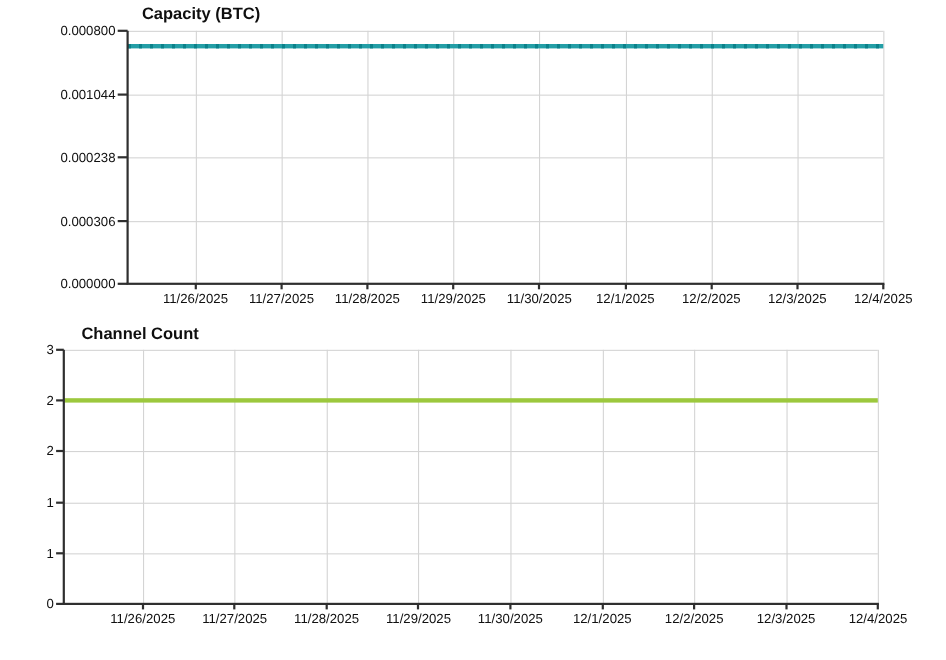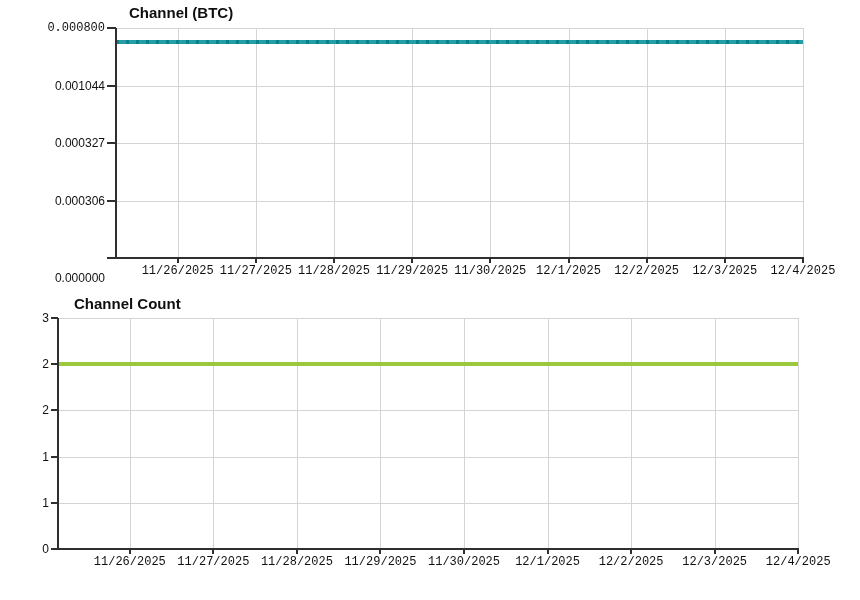--- a/index.html
+++ b/index.html
@@ -15,57 +15,57 @@
   #title-1{left:74px;top:296px;}
   .plot-layer{position:absolute;}
   .gridline-h{position:absolute;height:1px;background:#d4d4d4;}
   .gridline-v{position:absolute;width:1px;background:#d4d4d4;}
   .axis{position:absolute;background:#2f2f2f;}
   .tick{position:absolute;background:#2f2f2f;}
   .tick-label{
     position:absolute;font-size:12px;color:#101010;line-height:16px;white-space:nowrap;
   }
   .y-label{text-align:right;}
-  .x-label{text-align:center;font-family:Liberation Mono, monospace;}
+  .x-label{text-align:center;}
   .series-line{position:absolute;height:4px;}
 </style>
 </head>
 <body>
 
 <div id="page">
-  <div id="title-0" class="chart-title">Channel (BTC)</div>
+  <div id="title-0" class="chart-title">Capacity (BTC)</div>
   <div id="title-1" class="chart-title">Channel Count</div>
   <div id="layer-0" class="plot-layer"></div>
   <div id="layer-1" class="plot-layer"></div>
 <div class="gridline-h" style="left: 116px; top: 28px; width: 687px;"></div>
     <div class="gridline-h" style="left: 116px; top: 85.5px; width: 687px;"></div>
     <div class="gridline-h" style="left: 116px; top: 143px; width: 687px;"></div>
     <div class="gridline-h" style="left: 116px; top: 200.5px; width: 687px;"></div>
     <div class="gridline-v" style="left: 177.7px; top: 28px; height: 230px;"></div>
     <div class="gridline-v" style="left: 255.86px; top: 28px; height: 230px;"></div>
     <div class="gridline-v" style="left: 334.02px; top: 28px; height: 230px;"></div>
     <div class="gridline-v" style="left: 412.18px; top: 28px; height: 230px;"></div>
     <div class="gridline-v" style="left: 490.34px; top: 28px; height: 230px;"></div>
     <div class="gridline-v" style="left: 568.5px; top: 28px; height: 230px;"></div>
     <div class="gridline-v" style="left: 646.66px; top: 28px; height: 230px;"></div>
     <div class="gridline-v" style="left: 724.82px; top: 28px; height: 230px;"></div>
     <div class="gridline-v" style="left: 802.98px; top: 28px; height: 230px;"></div>
     <div class="series-line" style="left: 116px; top: 40.375px; width: 687px; background-color: rgb(35, 158, 166); background-image: repeating-linear-gradient(90deg, rgb(11, 130, 139) 0px, rgb(11, 130, 139) 3px, transparent 3px, transparent 10px);"></div>
     <div class="axis" style="left: 115px; top: 28px; width: 2px; height: 230px;"></div>
     <div class="axis" style="left: 115px; top: 257px; width: 689px; height: 2px;"></div>
     <div class="tick" style="left: 107px; top: 27px; width: 9px; height: 2px;"></div>
-    <div class="tick-label y-label" style="left: 25px; top: 20px; width: 80px; font-family: Liberation Mono, monospace;">0.000800</div>
+    <div class="tick-label y-label" style="left: 25px; top: 20px; width: 80px;">0.000800</div>
     <div class="tick" style="left: 107px; top: 84.5px; width: 9px; height: 2px;"></div>
     <div class="tick-label y-label" style="left: 25px; top: 77.5px; width: 80px;">0.001044</div>
     <div class="tick" style="left: 107px; top: 142px; width: 9px; height: 2px;"></div>
-    <div class="tick-label y-label" style="left: 25px; top: 135px; width: 80px;">0.000327</div>
+    <div class="tick-label y-label" style="left: 25px; top: 135px; width: 80px;">0.000238</div>
     <div class="tick" style="left: 107px; top: 199.5px; width: 9px; height: 2px;"></div>
     <div class="tick-label y-label" style="left: 25px; top: 192.5px; width: 80px;">0.000306</div>
     <div class="tick" style="left: 107px; top: 257px; width: 9px; height: 2px;"></div>
-    <div class="tick-label y-label" style="left: 25px; top: 250px; width: 80px; margin-top: 20px;">0.000000</div>
+    <div class="tick-label y-label" style="left: 25px; top: 250px; width: 80px;">0.000000</div>
     <div class="tick" style="left: 176.7px; top: 258px; width: 2px; height: 5px;"></div>
     <div class="tick-label x-label" style="left: 132.7px; top: 263px; width: 90px;">11/26/2025</div>
     <div class="tick" style="left: 254.86px; top: 258px; width: 2px; height: 5px;"></div>
     <div class="tick-label x-label" style="left: 210.86px; top: 263px; width: 90px;">11/27/2025</div>
     <div class="tick" style="left: 333.02px; top: 258px; width: 2px; height: 5px;"></div>
     <div class="tick-label x-label" style="left: 289.02px; top: 263px; width: 90px;">11/28/2025</div>
     <div class="tick" style="left: 411.18px; top: 258px; width: 2px; height: 5px;"></div>
     <div class="tick-label x-label" style="left: 367.18px; top: 263px; width: 90px;">11/29/2025</div>
     <div class="tick" style="left: 489.34px; top: 258px; width: 2px; height: 5px;"></div>
     <div class="tick-label x-label" style="left: 445.34px; top: 263px; width: 90px;">11/30/2025</div>

